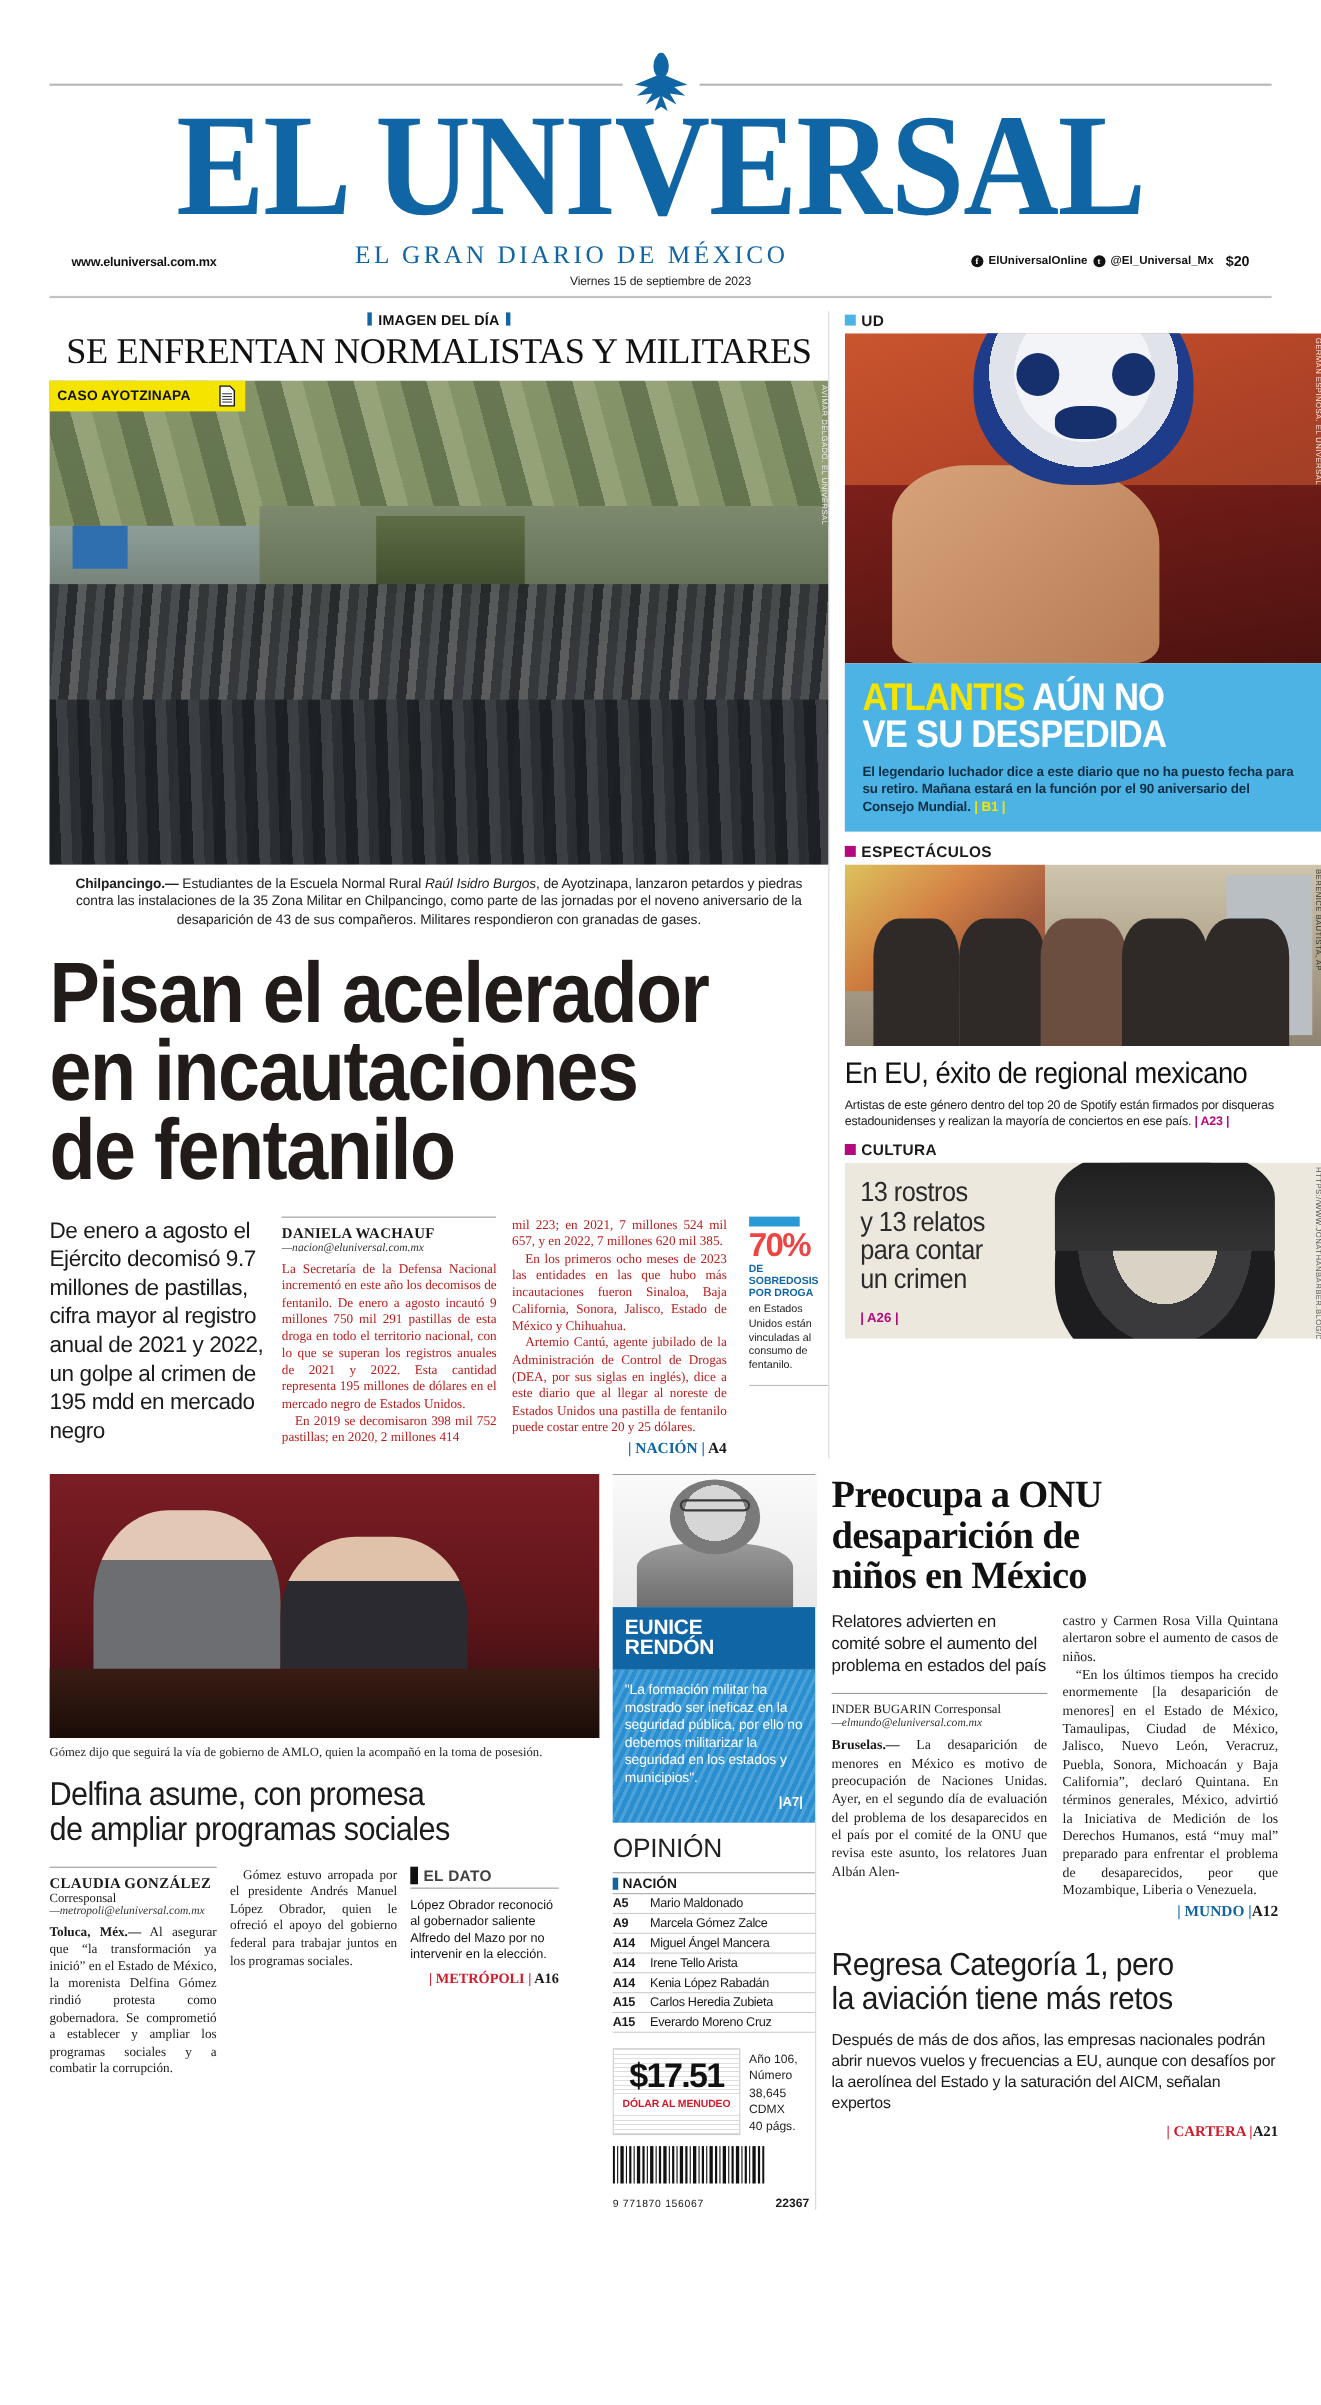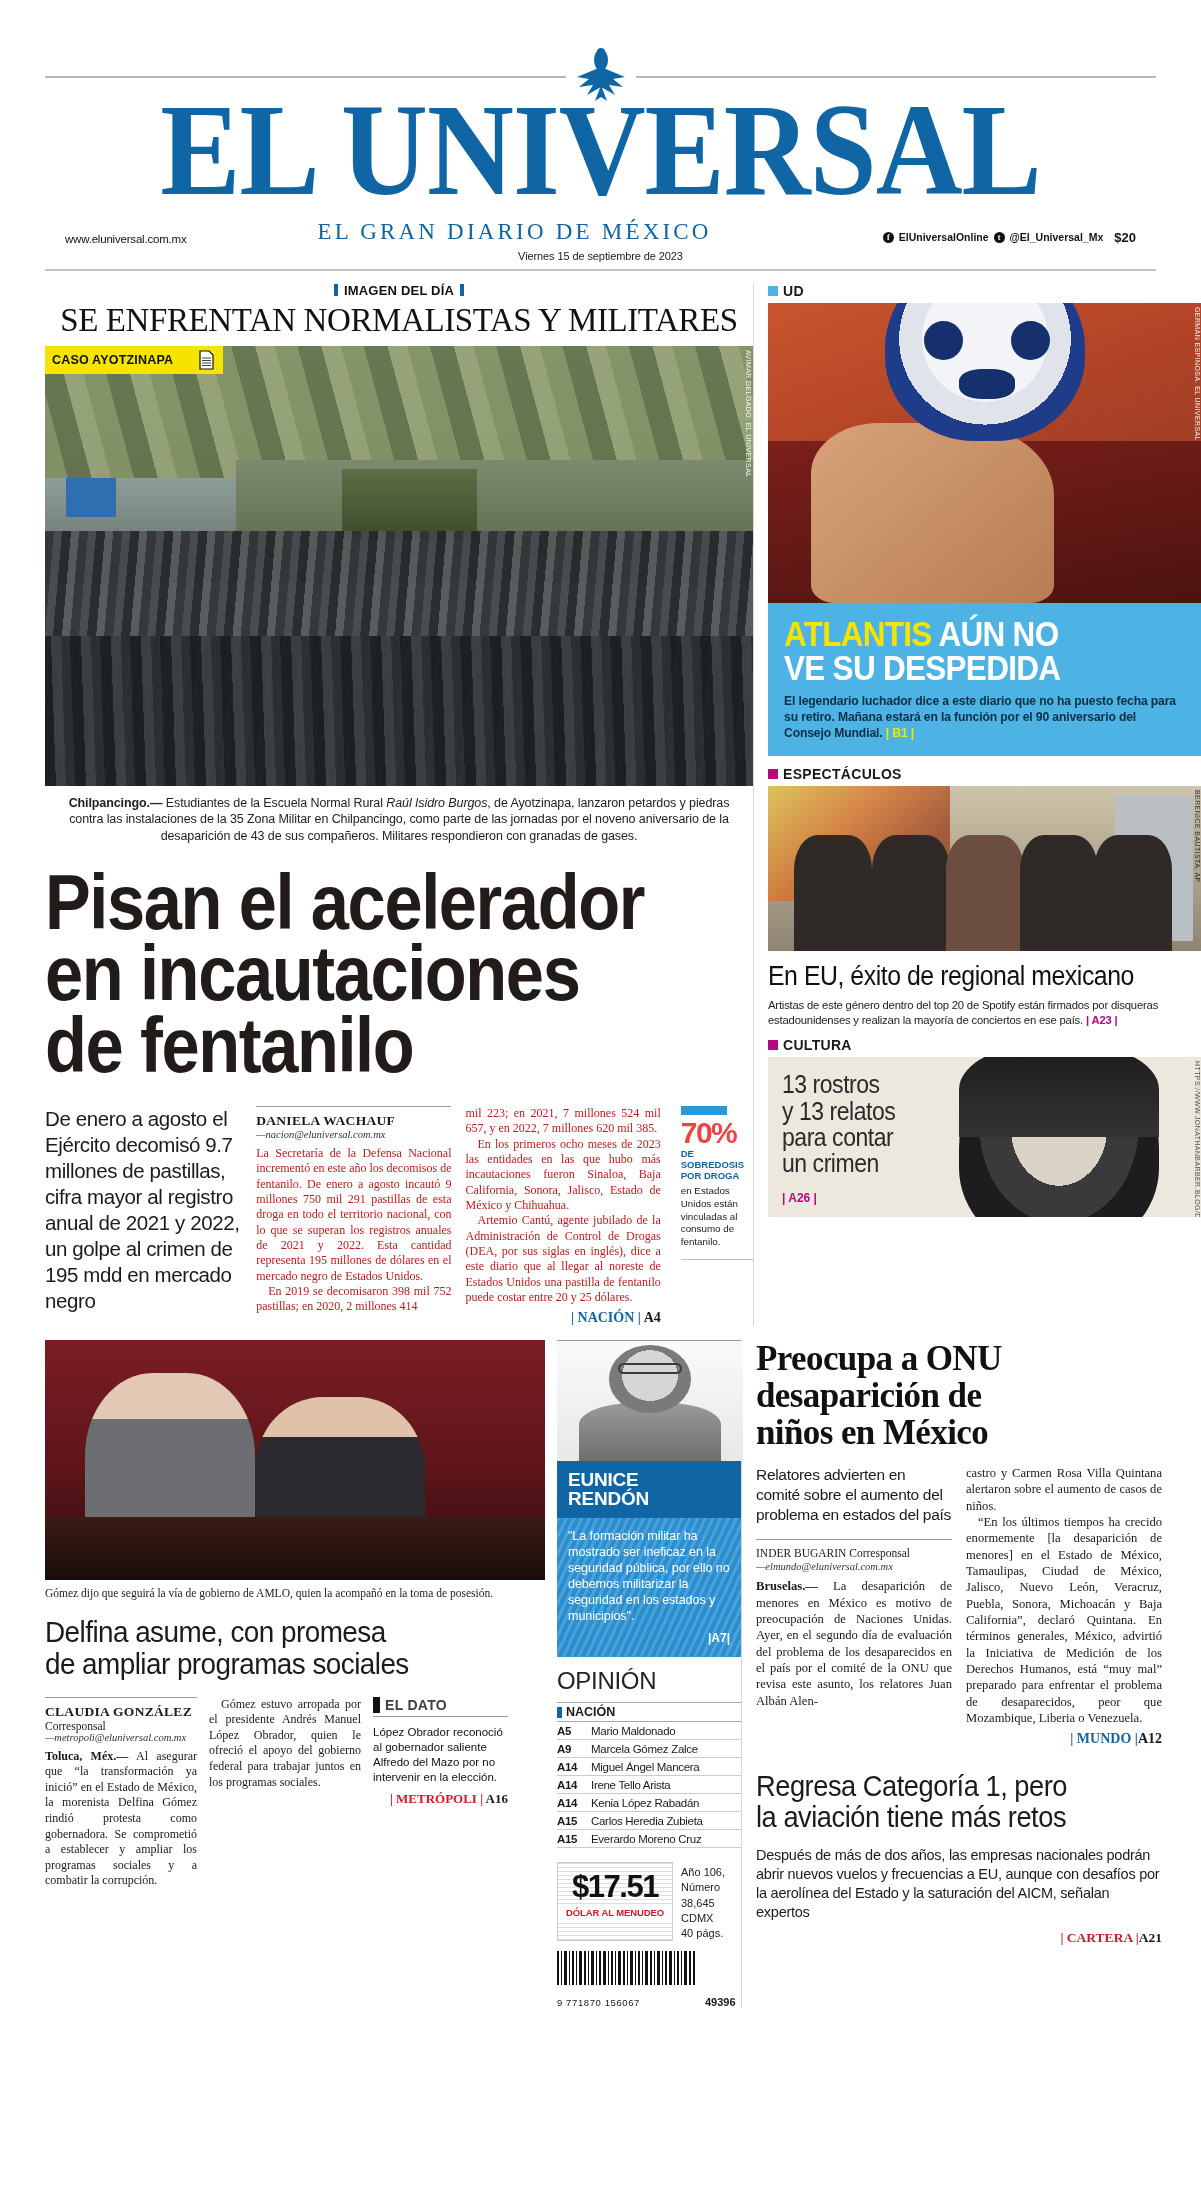--- a/index.html
+++ b/index.html
@@ -31,21 +31,21 @@
     color: #1065a4;
     line-height: 0.93;
     margin-top: 12px;
     transform: scaleY(1.12) scaleX(1.02);
     transform-origin: center top;
   }
   .mast-sub-row {
     display: flex; align-items: flex-end; justify-content: space-between;
     margin-top: 20px; padding: 0 20px;
   }
-  .mast-url { font-size: 11.5px; font-weight: normal; color: #111; letter-spacing: -0.2px; text-align: center; }
+  .mast-url { font-size: 11.5px; font-weight: bold; color: #111; letter-spacing: -0.2px; text-align: center; }
   .mast-tag {
     font-family: "Liberation Serif", serif;
     font-size: 23px; letter-spacing: 3.2px; color: #1065a4; font-weight: normal;
     white-space: nowrap; margin-left: -40px;
   }
   .mast-social { display: flex; align-items: center; gap: 5px; font-size: 10.5px; font-weight: bold; color: #111; }
   .fb-ico, .tw-ico {
     width: 11px; height: 11px; border-radius: 50%; background: #111; color: #fff;
     font-size: 8px; line-height: 11px; text-align: center; font-family: "Liberation Serif", serif;
   }
@@ -628,21 +628,21 @@
               <rect x="117" y="0" width="1" height="34"></rect>
                 <rect x="120" y="0" width="2" height="34"></rect>
               <rect x="124" y="0" width="1" height="34"></rect>
                 <rect x="127" y="0" width="3" height="34"></rect>
               <rect x="132" y="0" width="2" height="34"></rect>
                 <rect x="136" y="0" width="2" height="34"></rect>
             </g>
           </svg>
           <div class="bc-isbn">9 771870 156067</div>
         </div>
-        <div class="bc-num">49396</div>
+        <div class="bc-num">22367</div>
       </div>
     </div>
 
     <div class="low-right">
       <div class="onu-head">
         <div>Preocupa a ONU</div>
         <div>desaparición de</div>
         <div>niños en México</div>
       </div>
 

